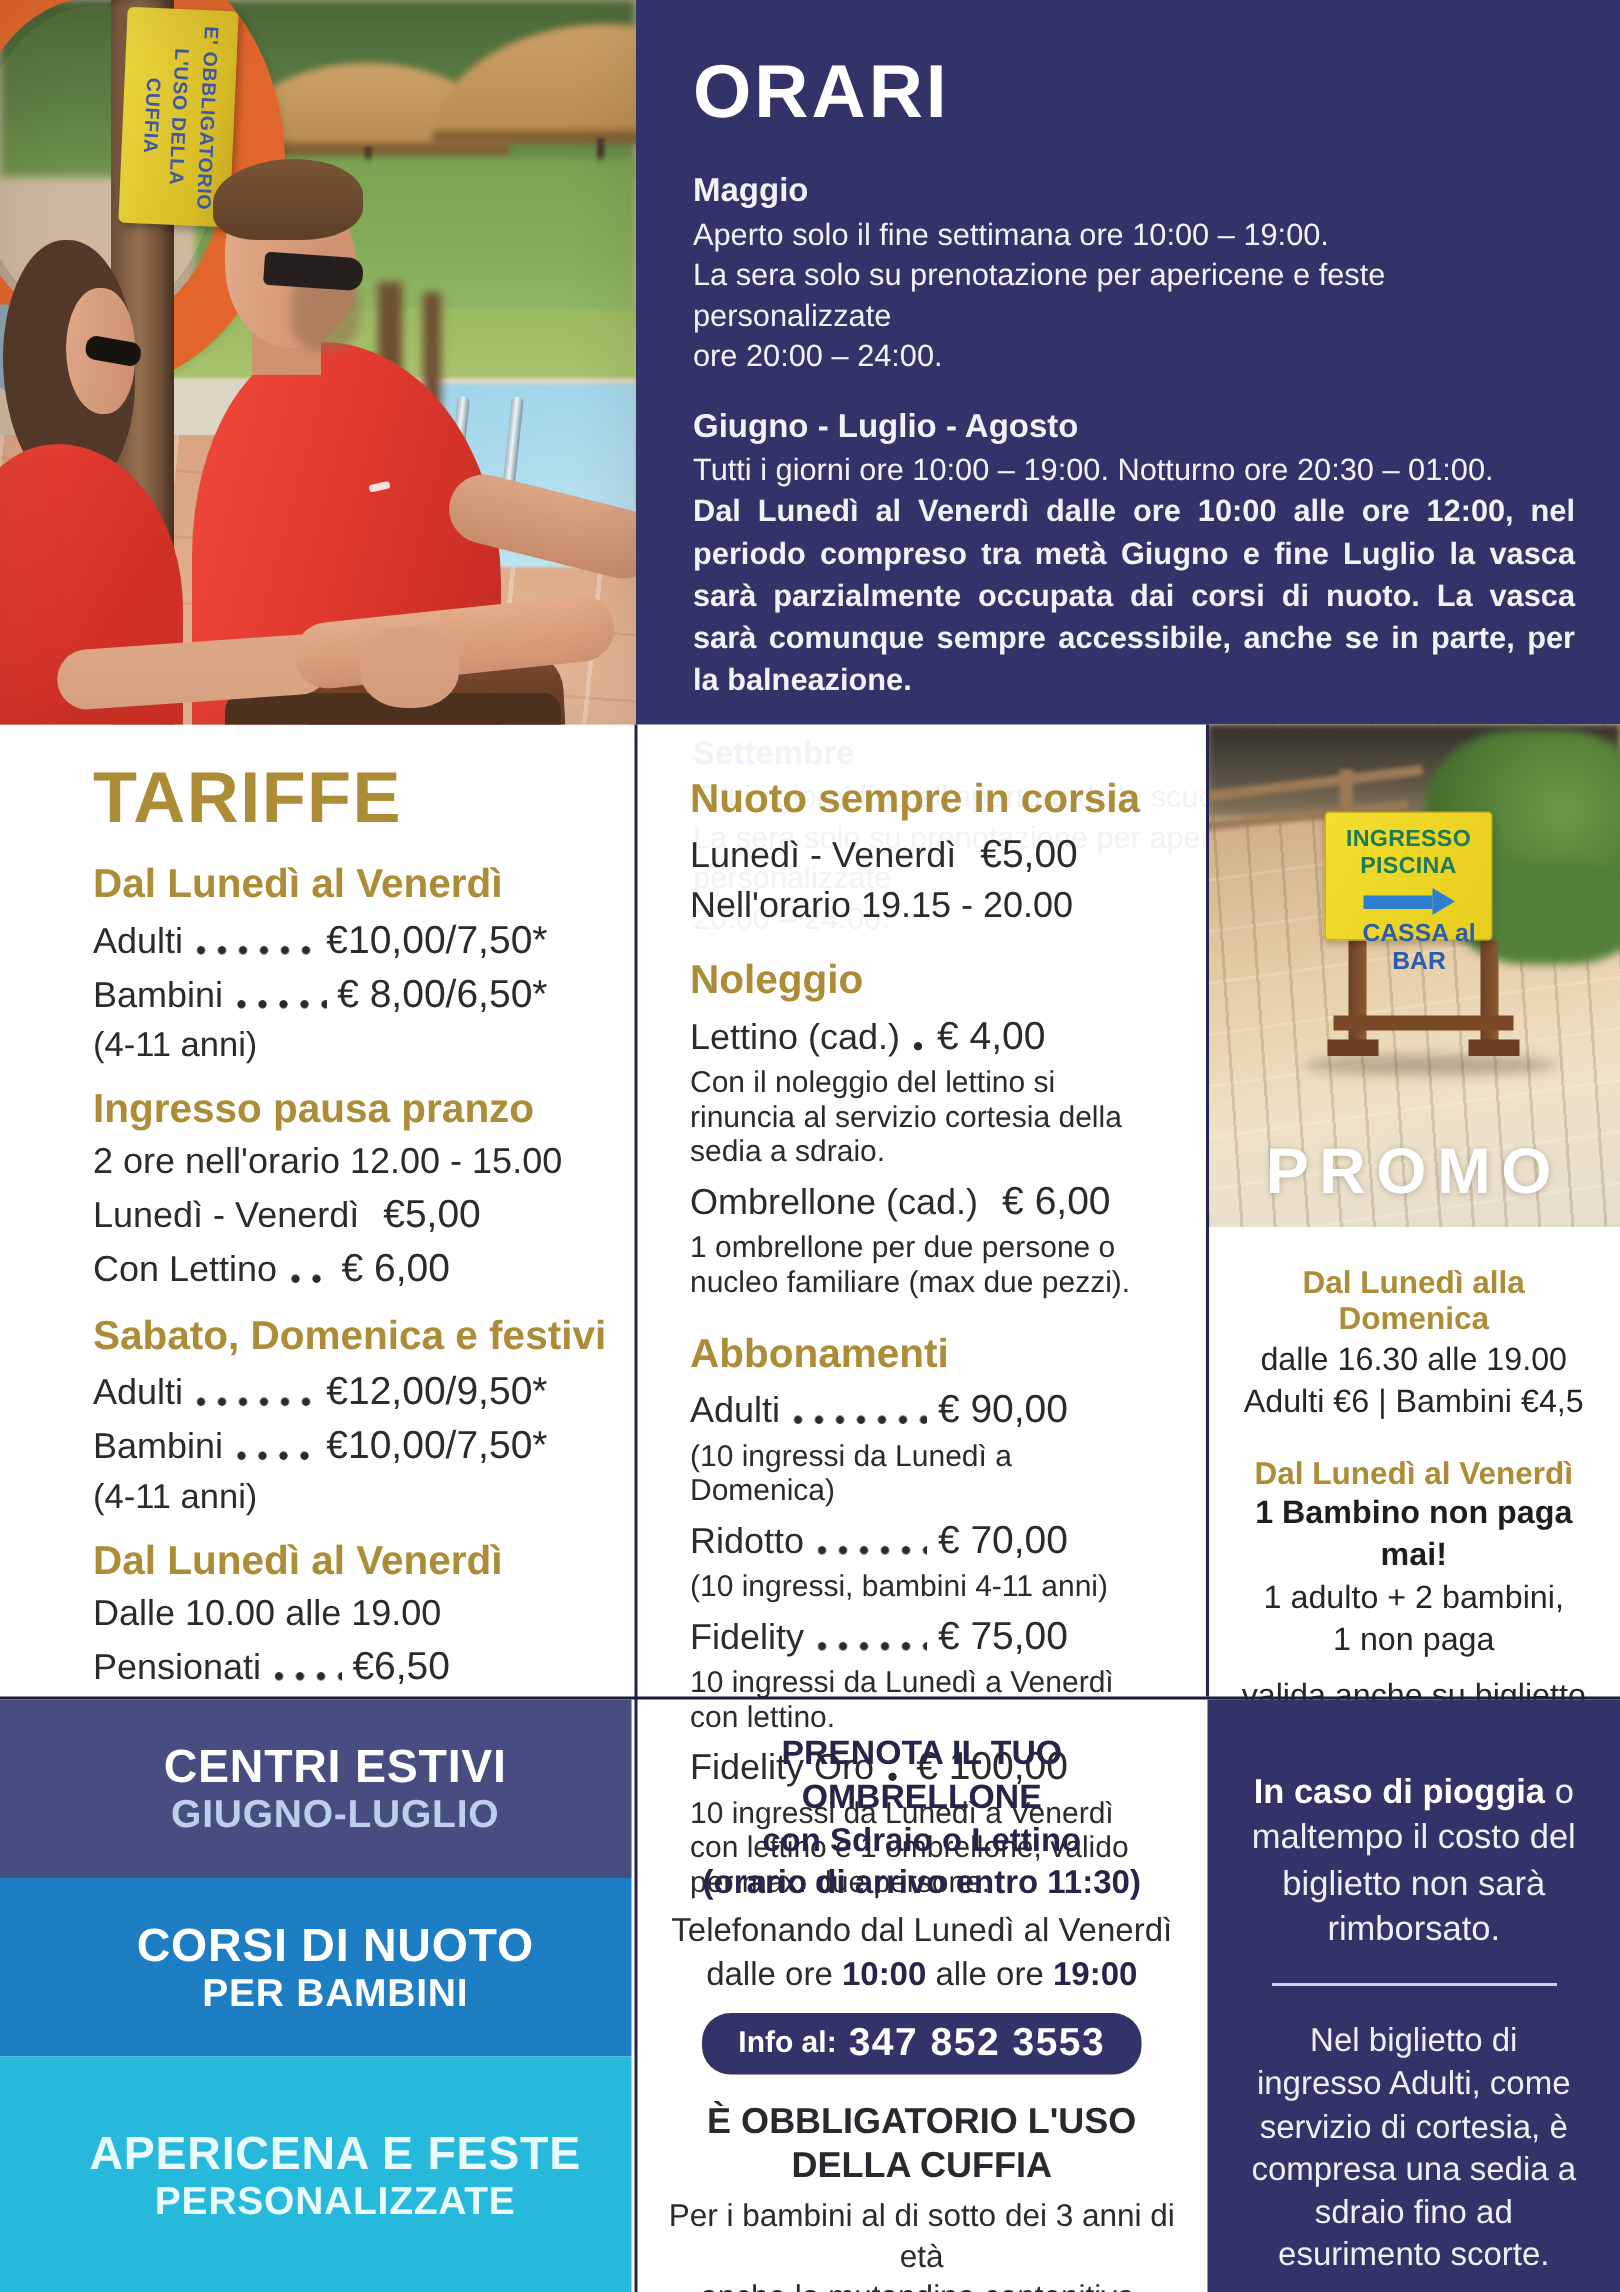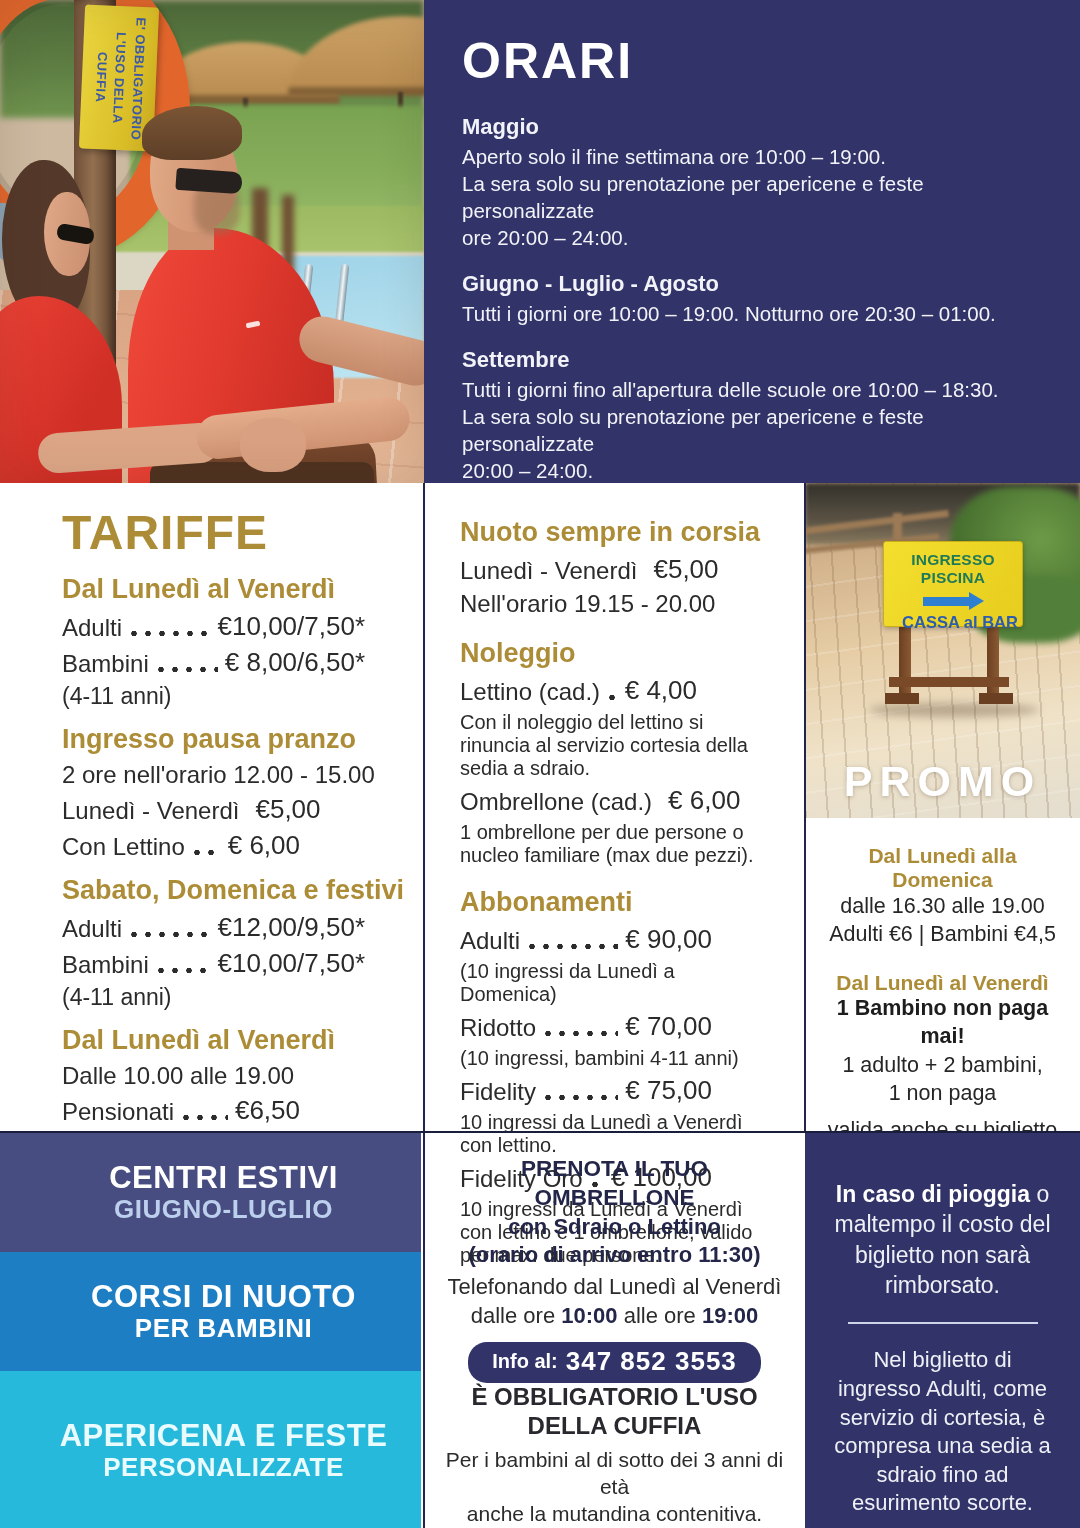--- a/index.html
+++ b/index.html
@@ -94,21 +94,21 @@
      background:linear-gradient(170deg,#b99877 0%,#d3b48d 22%,#e6cda6 46%,#efe2c8 72%,#e4ded0 100%);}
   #promo-photo>div{position:absolute;}
   .planks{inset:0;background:repeating-linear-gradient(86deg,rgba(110,80,50,.20) 0 2px,transparent 2px 22px),
                         repeating-linear-gradient(172deg,rgba(255,255,255,.16) 0 2px,transparent 2px 34px);}
   .top-blur{top:0;left:0;right:0;height:62px;background:linear-gradient(180deg,#33312b,#5a5244 60%,#8a7a5e);filter:blur(2px);}
   .hedge-r{right:-22px;top:4px;width:152px;height:132px;background:radial-gradient(circle at 60% 40%,#6d9a47,#47702f 70%);border-radius:40%;filter:blur(3px);}
   .hedge-r2{right:-12px;top:92px;width:120px;height:68px;background:#52803a;border-radius:40%;filter:blur(3px);}
   .rail{background:#9c7a55;filter:blur(1.5px);}
   .rsign{left:78px;top:58px;width:132px;height:176px;}
   .rsign>div{position:absolute;}
-  .panel{left:0;top:0;width:140px;height:86px;background:linear-gradient(120deg,#f3de2e,#e7cd1d);
+  .panel{left:0;top:0;width:112px;height:86px;background:linear-gradient(120deg,#f3de2e,#e7cd1d);
          border:1px solid #c9ae14;border-radius:3px;box-shadow:0 2px 5px rgba(0,0,0,.25);
          box-sizing:border-box;padding-top:9px;text-align:center;}
   .panel-l1{color:#1f7a58;font-weight:bold;font-size:15.5px;letter-spacing:.2px;}
   .panel-arrow{margin:5px auto 3px;width:72px;height:18px;display:flex;align-items:center;justify-content:center;}
   .arrow-shaft{width:46px;height:9px;background:#2f7fd0;}
   .arrow-head{width:0;height:0;border-top:9px solid transparent;border-bottom:9px solid transparent;border-left:15px solid #2f7fd0;}
   .panel-l2{color:#2b5cb0;font-weight:bold;font-size:16.5px;margin-left:14px;}
   .leg{top:86px;width:12px;height:72px;background:linear-gradient(90deg,#6b3f22,#8a5a33);}
   .crossbar{left:6px;top:136px;width:120px;height:10px;background:#7a4a28;}
   .foot{top:152px;width:34px;height:11px;background:#6b3f22;}
@@ -138,21 +138,21 @@
 
   
   #booking{left:424px;top:1133px;width:381px;height:286px;padding:22px 18px 0;box-sizing:border-box;text-align:center;}
   .b-bold{font-weight:bold;font-size:22.5px;line-height:1.28;color:#232648;}
   .b-line{font-size:22px;line-height:1.28;color:#2b2b2b;margin-top:4px;}
   .b-mixed{font-size:22px;color:#2b2b2b;margin-top:2px;}
   .b-mixed b{color:#232648;}
   .pill{display:inline-block;margin-top:13px;background:var(--navy,#323369);color:#fff;border-radius:19px;padding:4px 24px 6px;}
   .pill-label{font-weight:bold;font-size:20px;vertical-align:2px;}
   .pill-number{font-weight:bold;font-size:26px;margin-left:8px;letter-spacing:1px;}
-  .cuffia-h{font-weight:bold;font-size:24px;line-height:1.2;color:#28282e;}
+  .cuffia-h{font-weight:bold;font-size:24px;line-height:1.2;color:#28282e;margin-top:18px;}
   .cuffia-t{font-size:21px;line-height:1.3;color:#2b2b2b;margin-top:5px;}
 
   
   #notices{left:805px;top:1133px;width:275px;height:395px;background:var(--navy,#323369);color:#eef0f6;
            padding:46px 24px 0;box-sizing:border-box;text-align:center;}
   .n-p1{font-size:23px;line-height:1.32;}
   .n-p1 b{color:#fff;}
   .n-hr{width:190px;border:none;border-top:2px solid #cfd4ea;margin:22px auto;}
   .n-p2{font-size:22px;line-height:1.3;}
 </style>
@@ -210,20 +210,21 @@
     <h1>ORARI</h1>
     <div class="o-sec">
       <div class="o-head">Maggio</div>
       <div class="o-line">Aperto solo il fine settimana ore 10:00 – 19:00.</div>
       <div class="o-line">La sera solo su prenotazione per apericene e feste personalizzate</div>
       <div class="o-line">ore 20:00 – 24:00.</div>
     </div>
     <div class="o-sec">
       <div class="o-head">Giugno - Luglio - Agosto</div>
       <div class="o-line">Tutti i giorni ore 10:00 – 19:00. Notturno ore 20:30 – 01:00.</div>
+      <div class="o-bold">Dal Lunedì al Venerdì dalle ore 10:00 alle ore 12:00, nel periodo compreso tra metà Giugno e fine Luglio la vasca sarà parzialmente occupata dai corsi di nuoto. La vasca sarà comunque sempre accessibile, anche se in parte, per la balneazione.</div>
     </div>
     <div class="o-sec">
       <div class="o-head">Settembre</div>
       <div class="o-line">Tutti i giorni fino all'apertura delle scuole ore 10:00 – 18:30.</div>
       <div class="o-line">La sera solo su prenotazione per apericene e feste personalizzate</div>
       <div class="o-line">20:00 – 24:00.</div>
     </div>
   </div>
 
   <div class="abs" id="tariffe-col">

